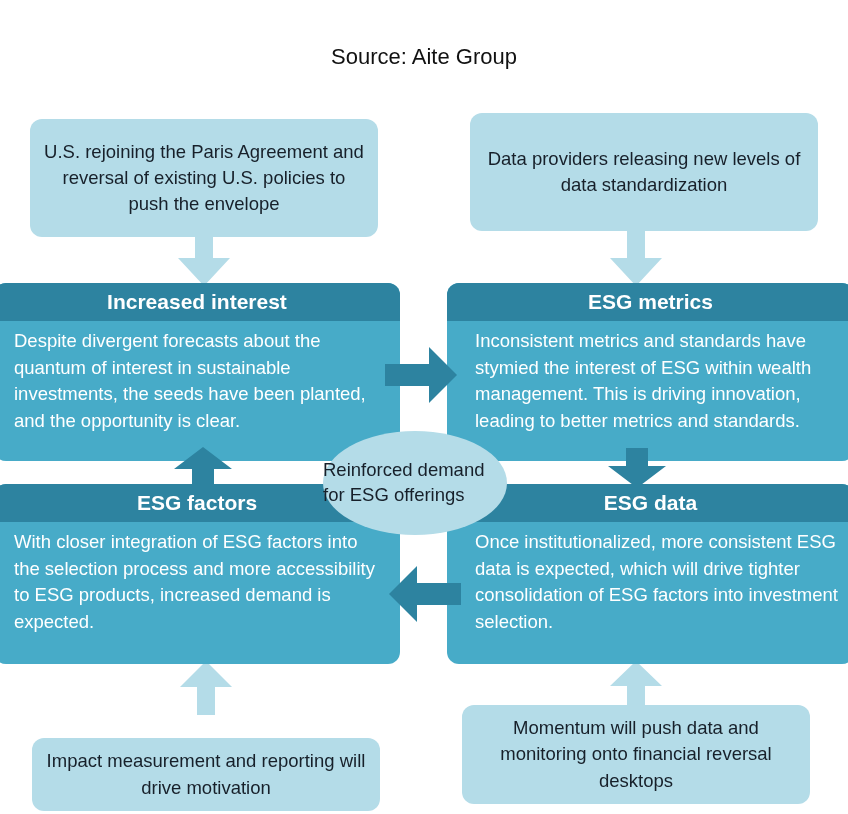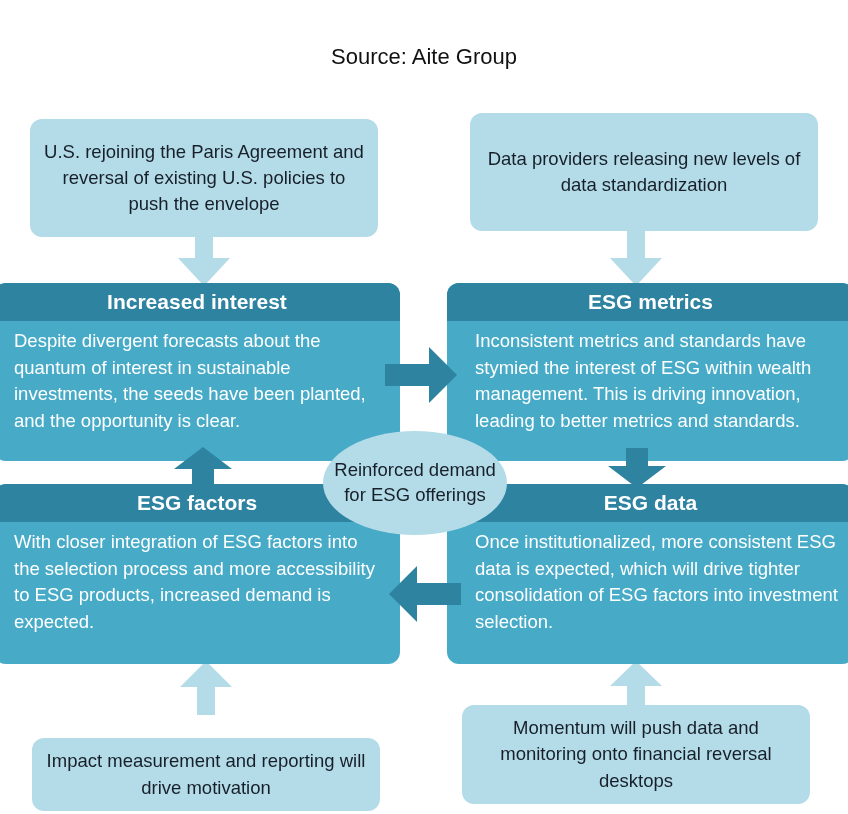--- a/index.html
+++ b/index.html
@@ -103,21 +103,20 @@
     position: absolute;
     left: 323px;
     top: 431px;
     width: 184px;
     height: 104px;
     background: #b4dce8;
     border-radius: 50%;
     display: flex;
     align-items: center;
     justify-content: center;
-    text-align: center;
     font-size: 18.5px;
     line-height: 1.34;
     color: #17202a;
     z-index: 6;
   }
 
   
   .arrow { position: absolute; }
   .arrow svg { display: block; }
 

